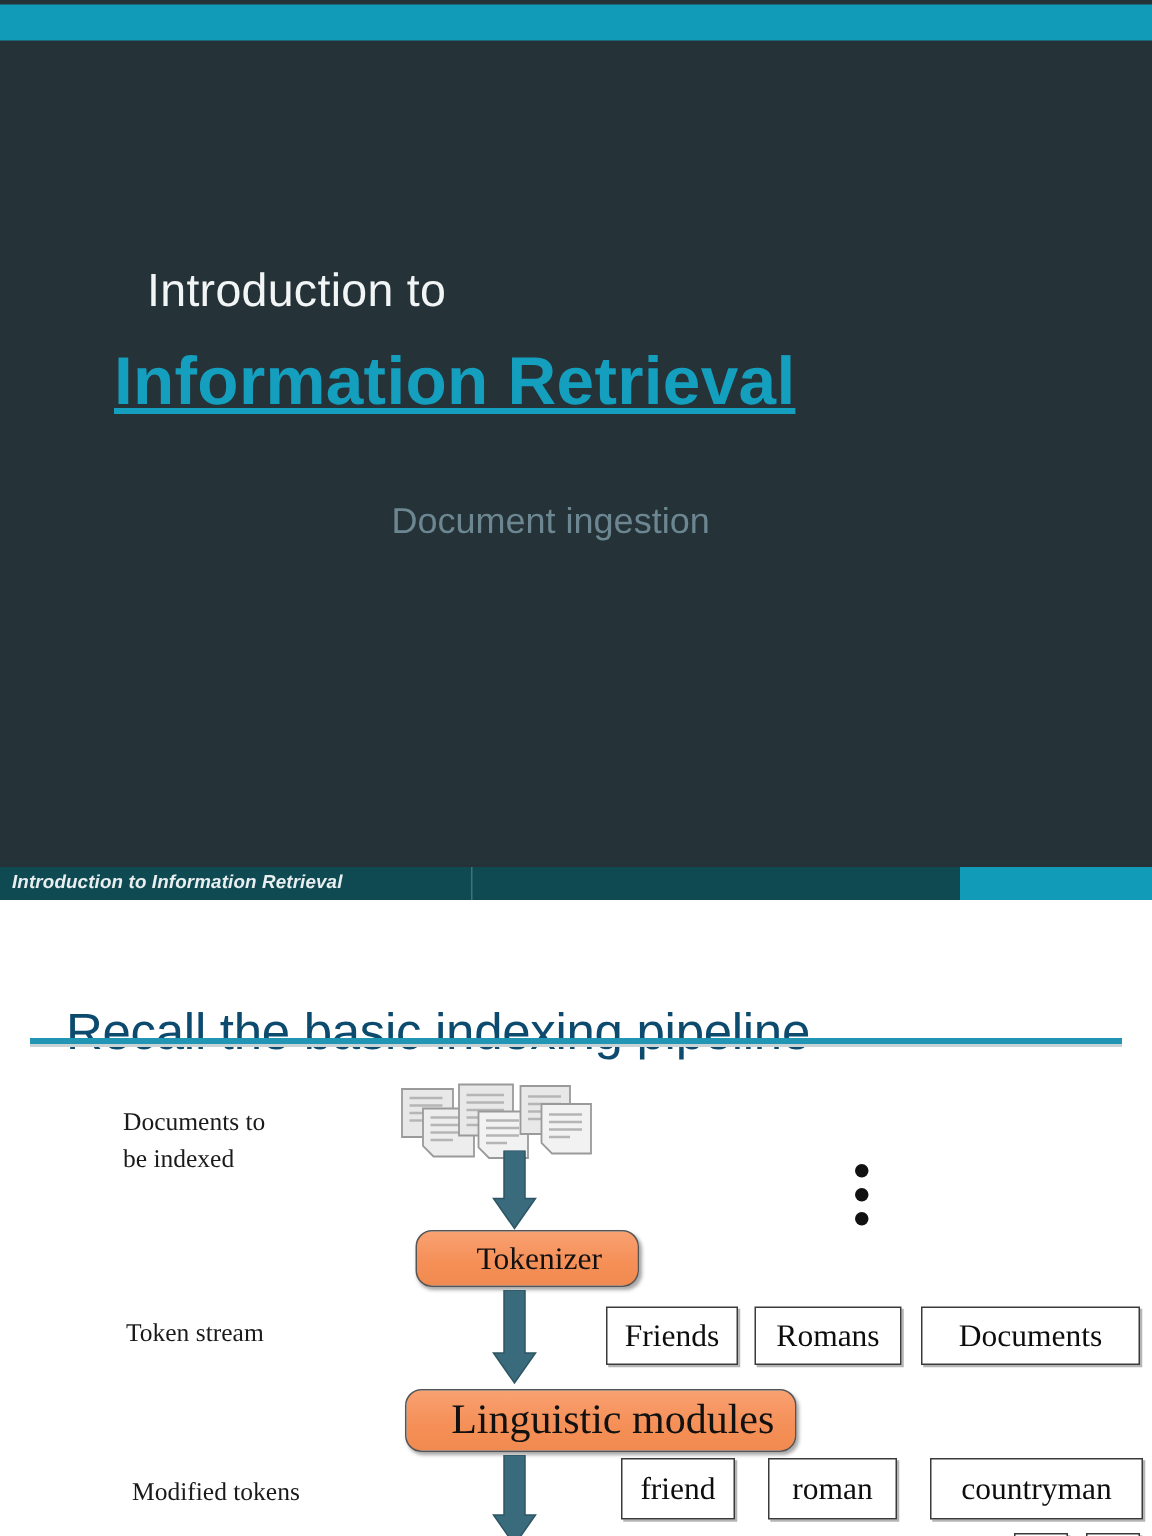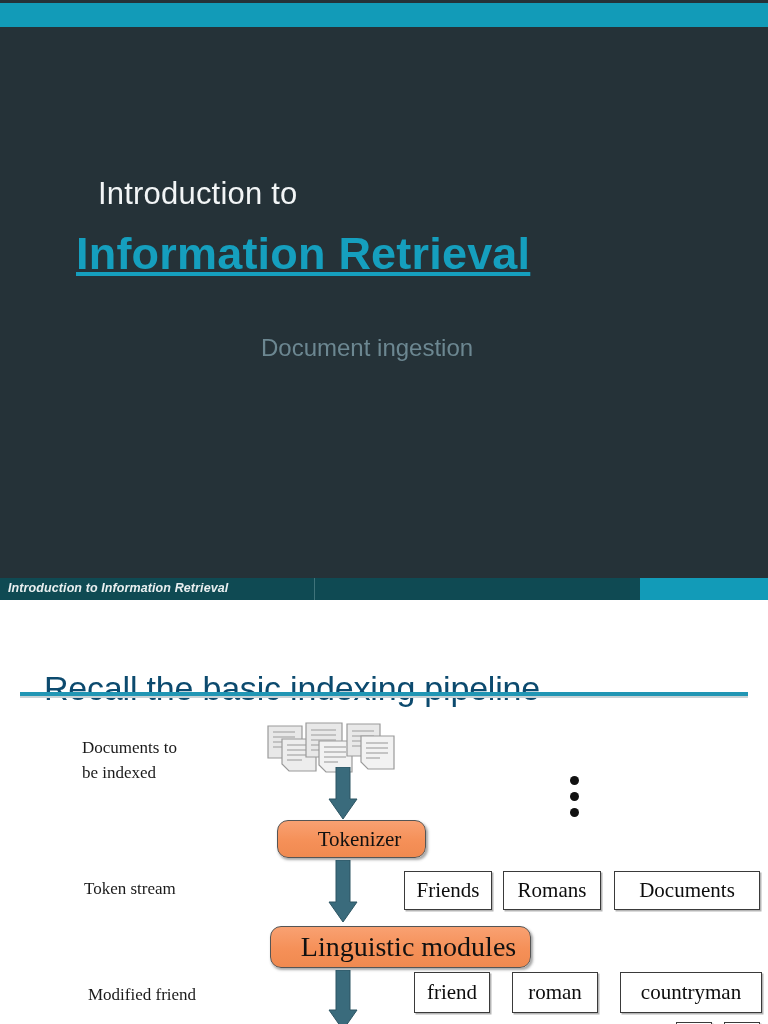--- a/index.html
+++ b/index.html
@@ -255,21 +255,21 @@
 
   <h1 class="slide2-title">Recall the basic indexing pipeline</h1>
   <div class="slide2-rule"></div>
   <div class="slide2-rule-shadow"></div>
 
   <div class="diagram">
 
     <div class="row-label" id="lbl-documents">Documents to
 be indexed</div>
     <div class="row-label" id="lbl-token-stream">Token stream</div>
-    <div class="row-label" id="lbl-modified-tokens">Modified friend</div>
+    <div class="row-label" id="lbl-modified-tokens">Modified tokens</div>
 
     <span id="doc-stack">
       <svg width="135" height="60" viewBox="0 0 135 60" xmlns="http://www.w3.org/2000/svg">
         <g stroke="#9a9a9a" stroke-width="1.2">
 
           <path d="M3 4 h34 v32 h-34 z" fill="#e8e8e8"></path>
           <path d="M8 10 h22 M8 15 h22 M8 20 h22 M8 25 h16" stroke="#b5b5b5" stroke-width="1.6"></path>
 
           <path d="M17 17 h34 v32 h-27 l-7 -7 z" fill="#ededed"></path>
           <path d="M22 23 h23 M22 28 h23 M22 33 h23 M22 38 h15" stroke="#b5b5b5" stroke-width="1.6"></path>

